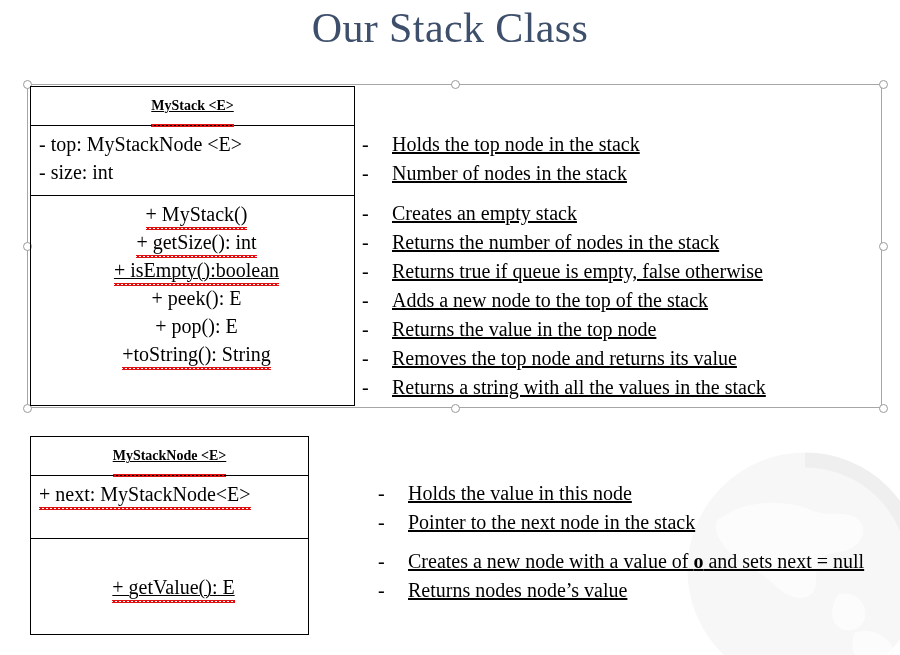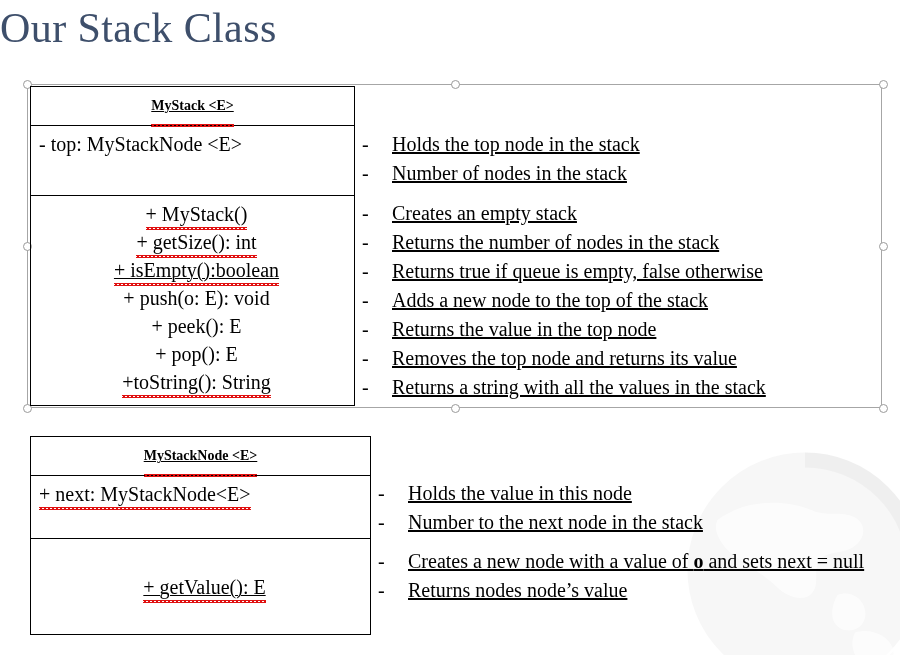--- a/index.html
+++ b/index.html
@@ -26,21 +26,21 @@
     opacity: 0.55;
     pointer-events: none;
   }
 
   
   .slide-title {
     position: absolute;
     left: 0;
     top: 2px;
     width: 900px;
-    text-align: left;
+    text-align: center;
     font-family: "Liberation Serif", "DejaVu Serif", serif;
     font-size: 42px;
     line-height: 52px;
     color: #3E4F6B;
     letter-spacing: 0.4px;
     white-space: nowrap;
   }
 
   
   .selection-frame {
@@ -72,21 +72,21 @@
   .h-br { left: 851px; top: 319px; }
 
   
   .uml-box {
     position: absolute;
     box-sizing: border-box;
     border: 1.5px solid #000000;
     background: transparent;
   }
   #uml-box-1 { left: 30px; top: 86px; width: 325px; height: 320px; }
-  #uml-box-2 { left: 30px; top: 436px; width: 341px; height: 199px; text-decoration: underline; }
+  #uml-box-2 { left: 30px; top: 436px; width: 279px; height: 199px; text-decoration: underline; }
 
   .uml-compartment {
     box-sizing: border-box;
     border-bottom: 1.5px solid #000000;
   }
   .uml-compartment:last-child { border-bottom: none; text-align: center; }
 
   .uml-class-name {
     text-align: center;
     font-weight: bold;
@@ -184,34 +184,34 @@
 <div class="uml-box" id="uml-box-1">
 
   <div class="uml-compartment uml-class-name">
     <span class="squiggle u-solid">MyStack &lt;E&gt;</span>
   </div>
 
   <div class="uml-compartment compartment-attributes">
     <div class="uml-row">
       <span>- top: MyStackNode &lt;E&gt;</span>
     </div>
+    <div class="uml-row">
+      <span>- size: int</span>
+    </div>
   </div>
 
   <div class="uml-compartment compartment-methods">
     <div class="uml-row">
       <span class="squiggle">+ MyStack()</span>
     </div>
     <div class="uml-row">
       <span class="squiggle">+ getSize(): int</span>
     </div>
     <div class="uml-row">
       <span class="squiggle u-solid">+ isEmpty():boolean</span>
-    </div>
-    <div class="uml-row">
-      <span>+ push(o: E): void</span>
     </div>
     <div class="uml-row">
       <span>+ peek(): E</span>
     </div>
     <div class="uml-row">
       <span>+ pop(): E</span>
     </div>
     <div class="uml-row">
       <span class="squiggle">+toString(): String</span>
     </div>
@@ -280,21 +280,21 @@
   </div>
 </div>
 
 <div class="desc-list" id="desc-2-attributes">
   <div class="desc-item">
     <span class="desc-dash">-</span>
     <span class="desc-text">Holds the value in this node</span>
   </div>
   <div class="desc-item">
     <span class="desc-dash">-</span>
-    <span class="desc-text">Number to the next node in the stack</span>
+    <span class="desc-text">Pointer to the next node in the stack</span>
   </div>
 </div>
 
 <div class="desc-list" id="desc-2-methods">
   <div class="desc-item">
     <span class="desc-dash">-</span>
     <span class="desc-text">
       <span>Creates a new node with a value of </span><b>o</b><span> and sets next = null</span>
     </span>
   </div>

